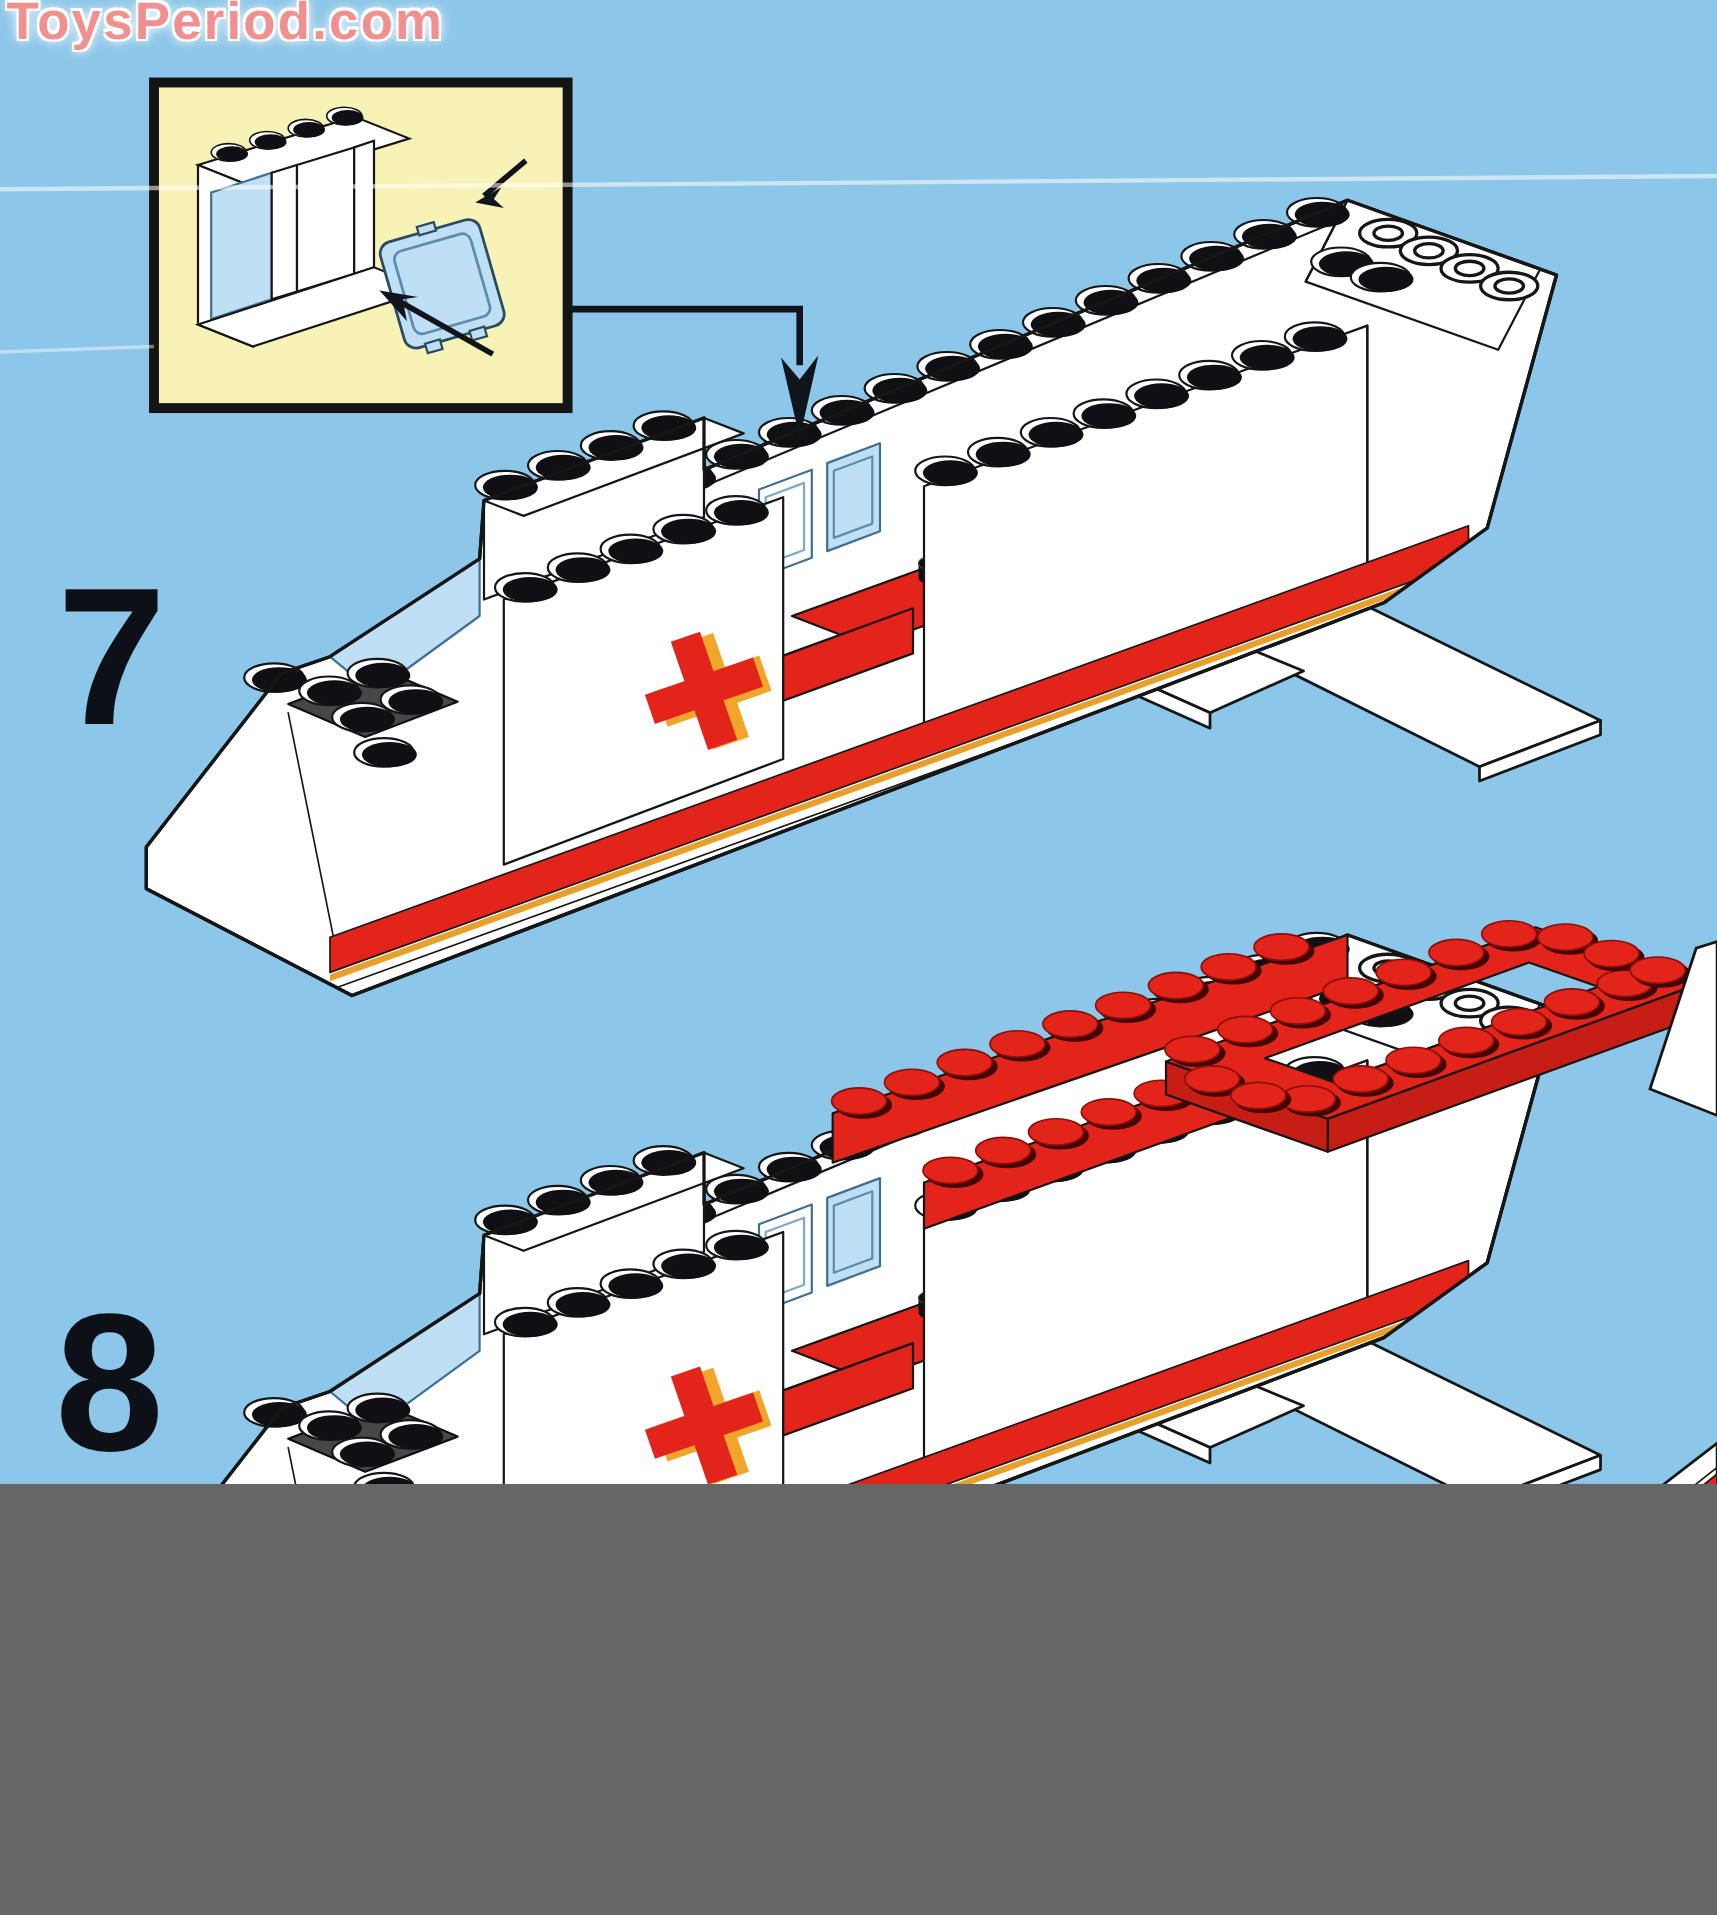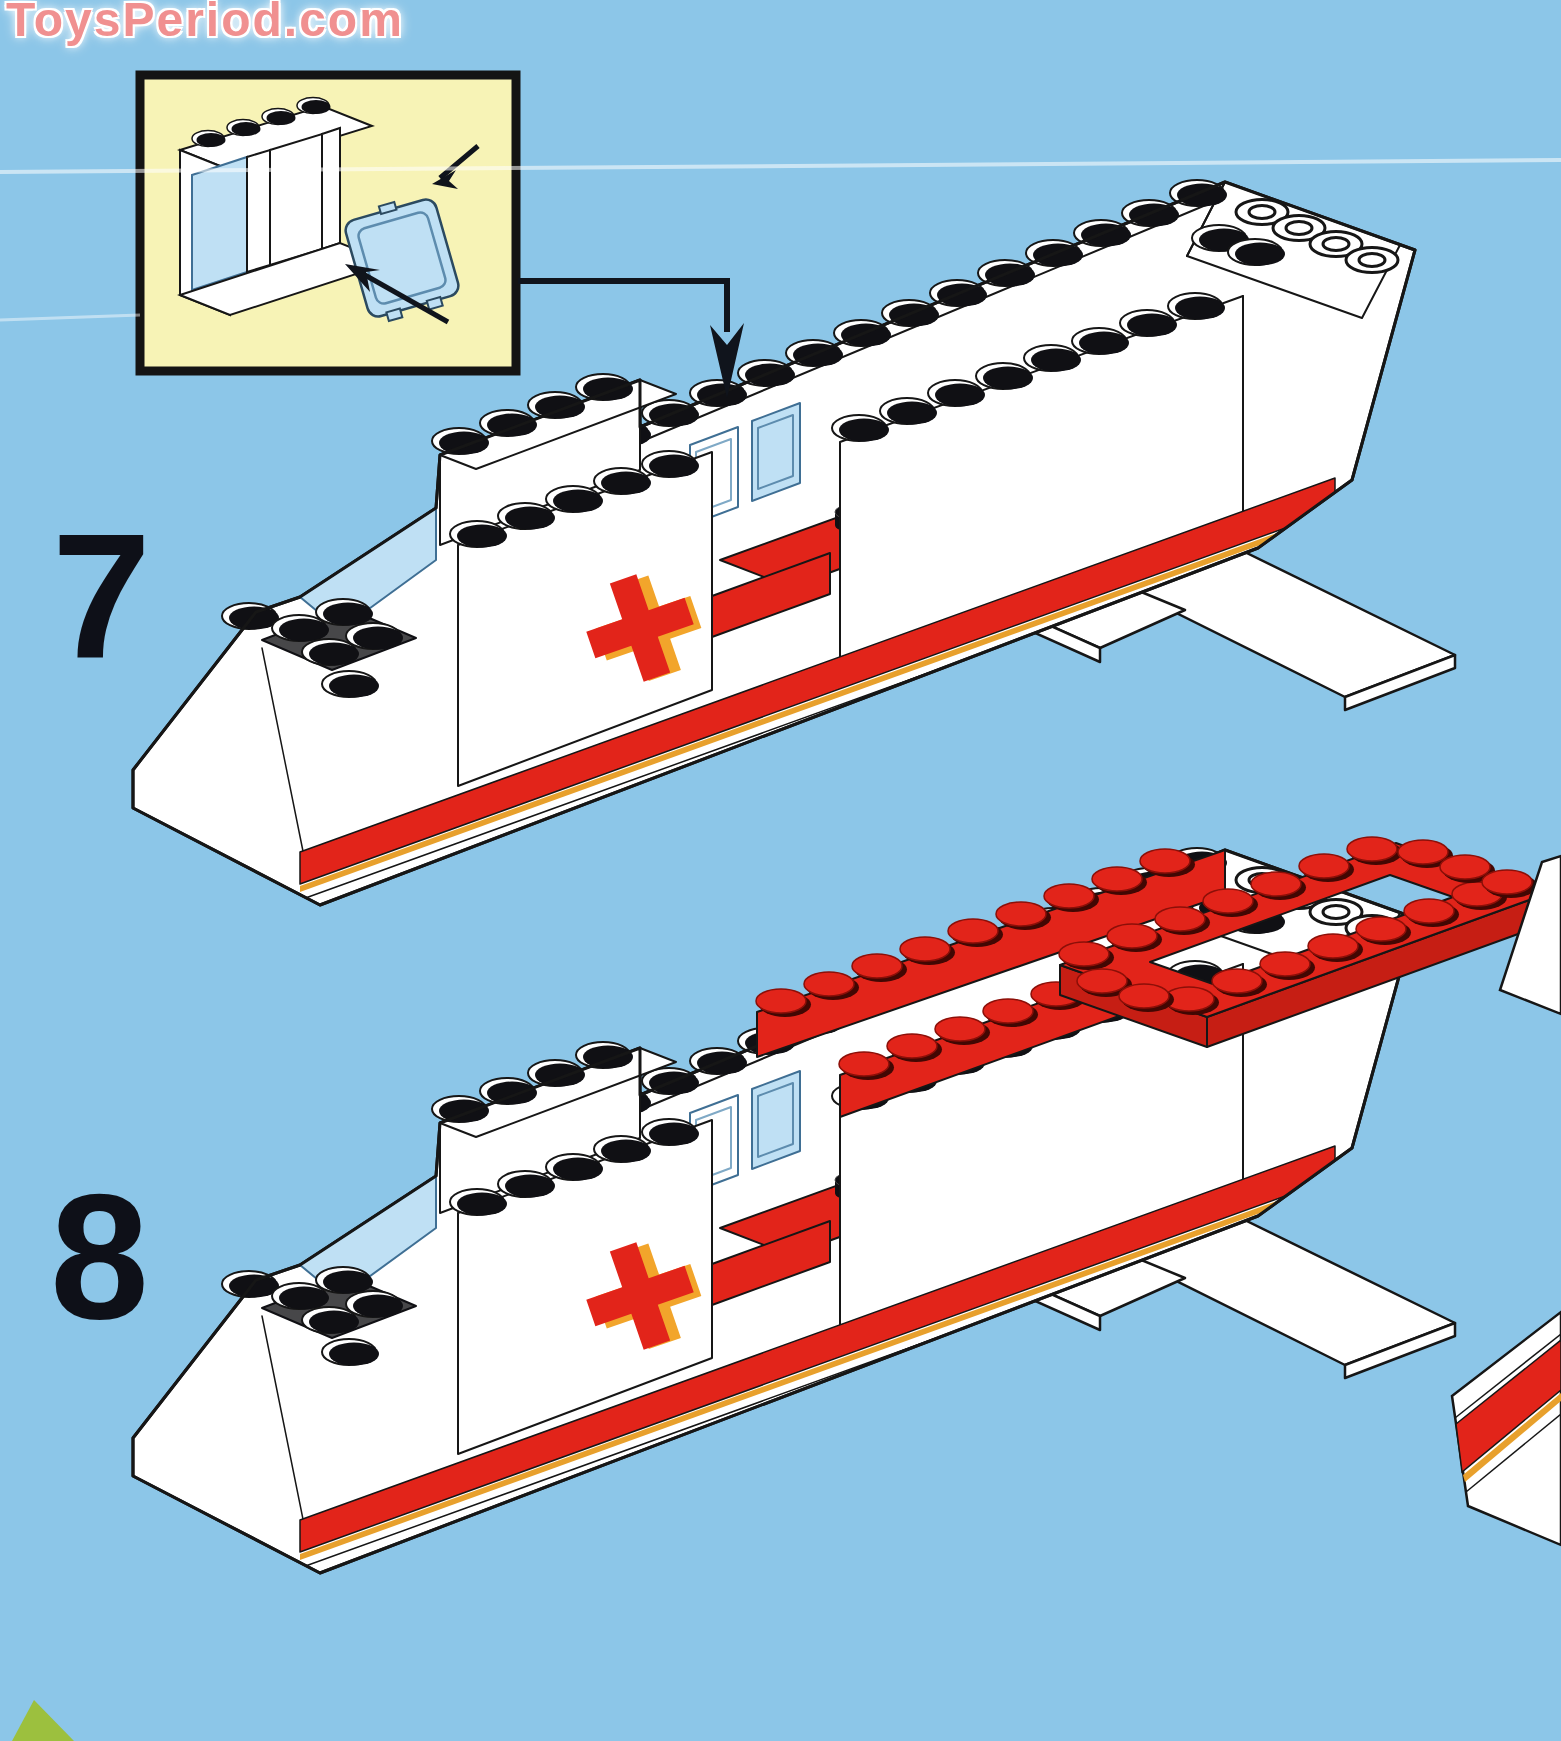--- a/index.html
+++ b/index.html
@@ -1,18 +1,18 @@
 <!DOCTYPE html>
 <html><head>
 <meta charset="utf-8">
 <style>
   html,body{margin:0;padding:0;background:#666;}
   .page{
     position:relative;
-    width:1561px;height:1741px;
+    width:1561px;height:1349px;
     background:#8CC6E8;
     overflow:hidden;
     font-family:"Liberation Sans", sans-serif;
   }
   .watermark{
     position:absolute;top:-8px;left:6px;
     font-size:48px;font-weight:bold;letter-spacing:2px;
     color:#F09090;
     text-shadow:
       -2px -2px 0 #ffffff, 2px -2px 0 #ffffff,

